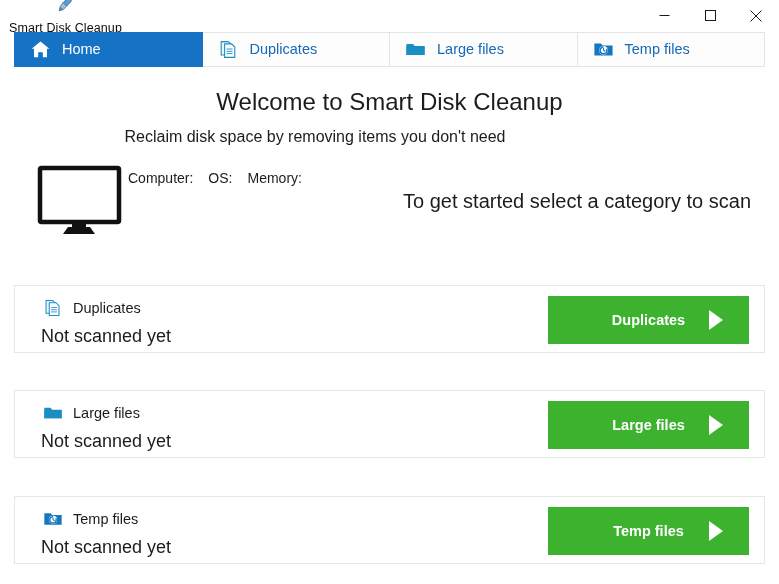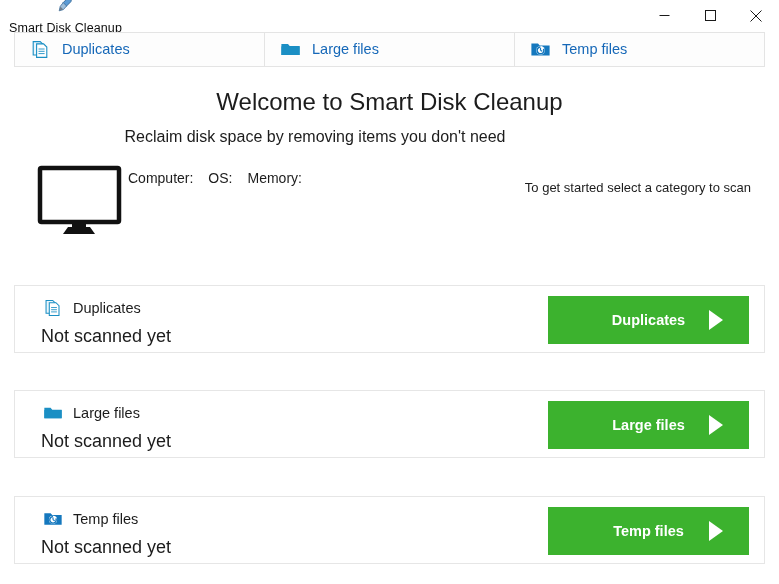--- a/index.html
+++ b/index.html
@@ -156,23 +156,23 @@
     display: flex;
     gap: 6px;
     font-size: 14px;
     color: #1c1c1c;
     line-height: 1.05;
   }
   .sysinfo-value { color: #1c1c1c; }
 
   .getstarted {
     position: absolute;
-    top: 180px;
+    top: 190px;
     right: 28px;
-    font-size: 13px;
+    font-size: 20px;
     color: #1c1c1c;
     white-space: nowrap;
     margin-left: 47px;
   }
 
   
   .card {
     position: absolute;
     left: 14px;
     width: 751px;
@@ -277,20 +277,28 @@
       <svg width="12" height="12" viewBox="0 0 12 12">
           <line x1="0.5" y1="0.5" x2="11.5" y2="11.5" stroke="#1a1a1a" stroke-width="1"></line>
           <line x1="11.5" y1="0.5" x2="0.5" y2="11.5" stroke="#1a1a1a" stroke-width="1"></line>
         </svg>
     </button>
   </div>
 </div>
 
 <div class="tabbar">
 
+  <div class="tab active">
+    <span class="tab-icon">
+      <svg width="21" height="21" viewBox="0 0 21 21">
+        <path d="M10.5 2.4 L1.6 9.8 L4.0 9.8 L4.0 18.2 L8.2 18.2 L8.2 13.2 L12.8 13.2 L12.8 18.2 L17.0 18.2 L17.0 9.8 L19.4 9.8 Z" fill="#ffffff"></path>
+      </svg>
+    </span>
+    <span class="tab-label">Home</span>
+  </div>
 
   <div class="tab">
     <span class="tab-icon">
       <svg width="21" height="21" viewBox="0 0 21 21">
         <path d="M3.2 2.6 h7.0 l3.0 3.0 v10.4 h-10.0 z" fill="#eaf6fc" stroke="#1b8fc4" stroke-width="1.1"></path>
         <path d="M6.6 4.9 h7.0 l3.2 3.2 v10.3 h-10.2 z" fill="#ffffff" stroke="#1b8fc4" stroke-width="1.1"></path>
         <line x1="8.5" y1="10.0" x2="14.6" y2="10.0" stroke="#1b8fc4" stroke-width="0.9"></line>
         <line x1="8.5" y1="12.3" x2="14.6" y2="12.3" stroke="#1b8fc4" stroke-width="0.9"></line>
         <line x1="8.5" y1="14.6" x2="14.6" y2="14.6" stroke="#1b8fc4" stroke-width="0.9"></line>
       </svg>

